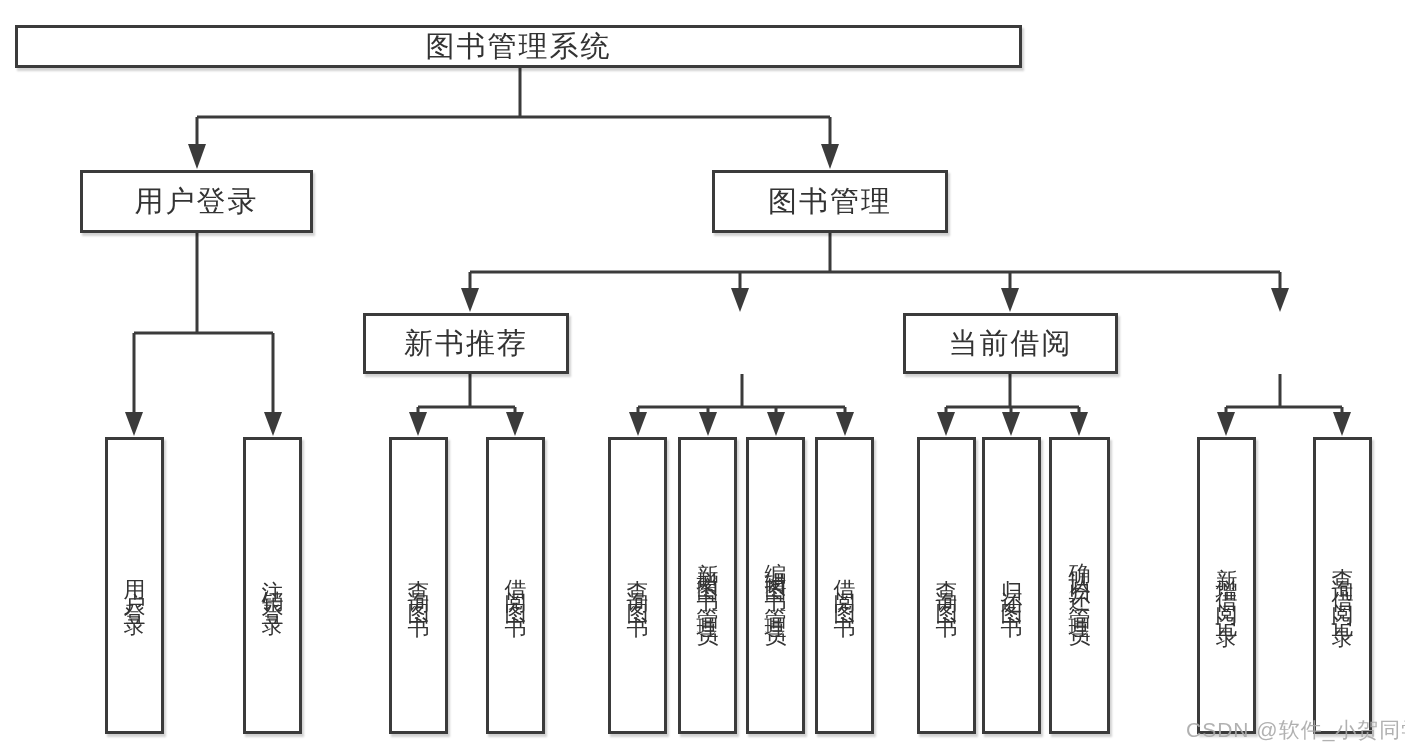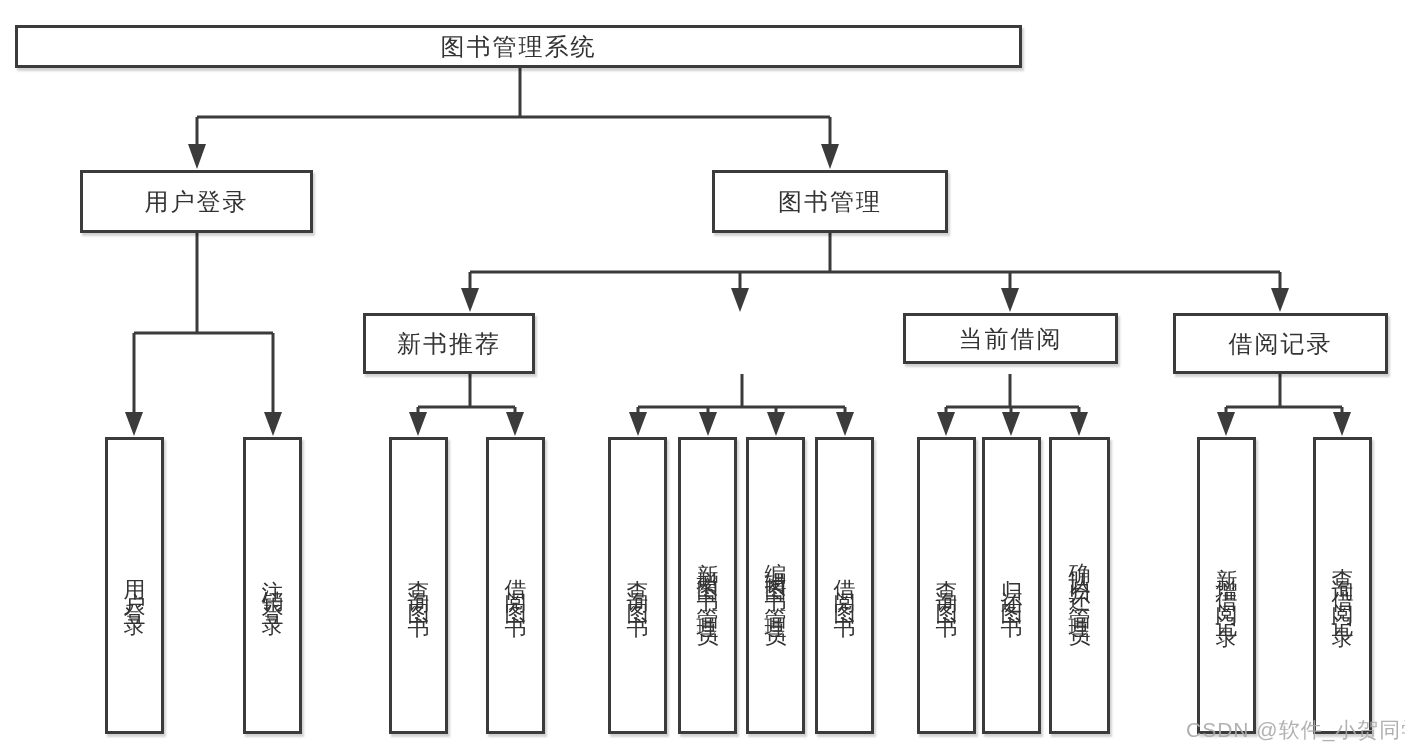--- a/index.html
+++ b/index.html
@@ -20,37 +20,37 @@
     position: absolute;
     box-sizing: border-box;
     border: 3px solid #3b3b3b;
     background: #ffffff;
     box-shadow: 2px 3px 2px rgba(0,0,0,0.18);
     display: flex;
     align-items: center;
     justify-content: center;
     color: #333333;
   }
-  .node.h { font-size: 24px; letter-spacing: 2px; white-space: nowrap; }
+  .node.h { font-size: 29px; letter-spacing: 2px; white-space: nowrap; }
   .node.v span {
     writing-mode: vertical-rl;
     text-orientation: mixed;
     font-size: 22px;
     letter-spacing: 12px;
     line-height: 1;
     white-space: nowrap;
   }
   .node.v.long span { letter-spacing: 9px; }
   
   #root-box   { left: 15px;  top: 25px;  width: 1007px; height: 43px; }
   #l1-a { left: 80px;  top: 170px; width: 233px; height: 63px; }
   #l1-b { left: 712px; top: 170px; width: 236px; height: 63px; text-align: right; }
-  #l2-a { left: 363px;  top: 313px; width: 172px; height: 61px; }
+  #l2-a { left: 363px;  top: 313px; width: 206px; height: 61px; }
   #l2-b { left: 634px;  top: 313px; width: 216px; height: 61px; }
-  #l2-c { left: 903px;  top: 313px; width: 215px; height: 51px; }
+  #l2-c { left: 903px;  top: 313px; width: 215px; height: 61px; }
   #l2-d { left: 1173px; top: 313px; width: 215px; height: 61px; }
   .leaf { top: 437px; height: 297px; width: 59px; }
   #lf-0  { left: 105px;  }
   #lf-1  { left: 243px;  }
   #lf-2  { left: 389px;  }
   #lf-3  { left: 486px;  }
   #lf-4  { left: 608px;  }
   #lf-5  { left: 678px;  }
   #lf-6  { left: 746px;  }
   #lf-7  { left: 815px;  }
@@ -127,23 +127,20 @@
   <div class="node h" id="l1-b">
     <span>图书管理</span>
   </div>
 
   <div class="node h" id="l2-a">
     <span>新书推荐</span>
   </div>
   <div class="node h" id="l2-c">
     <span>当前借阅</span>
   </div>
-  <div class="node h" id="l2-d">
-    <span>借阅记录</span>
-  </div>
 
   <div class="node v leaf" id="lf-0">
     <span>用户登录</span>
   </div>
   <div class="node v leaf" id="lf-1">
     <span>注销登录</span>
   </div>
   <div class="node v leaf" id="lf-2">
     <span>查询图书</span>
   </div>

